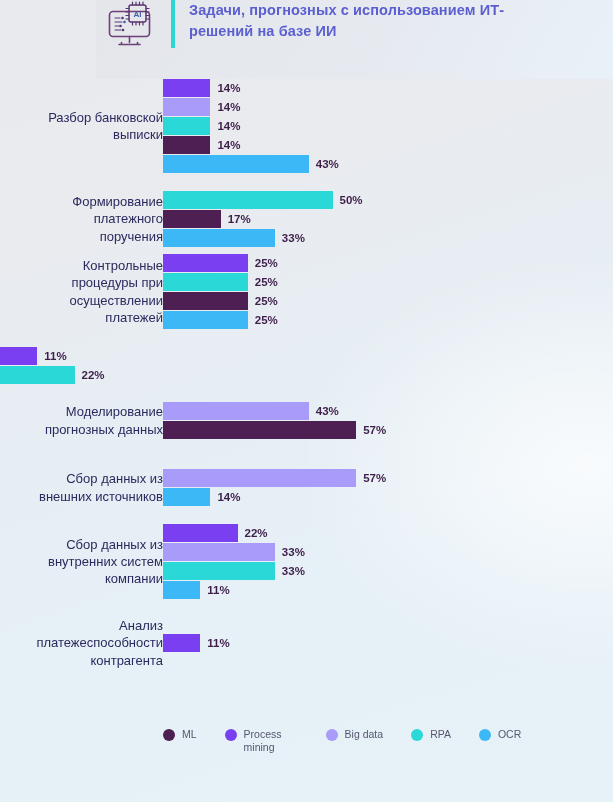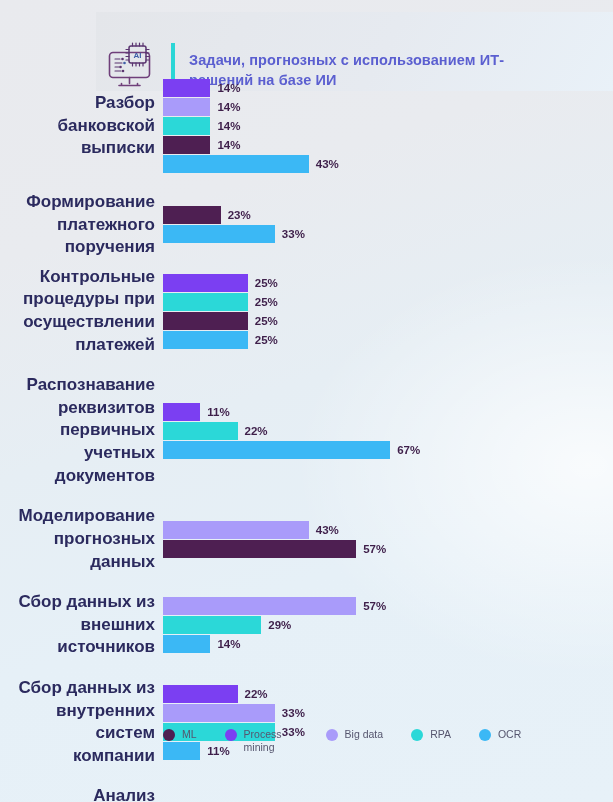--- a/index.html
+++ b/index.html
@@ -21,26 +21,26 @@
     box-sizing: border-box;
     background:
       radial-gradient(ellipse 420px 300px at 96% 58%, rgba(255,255,255,0.75) 0%, rgba(255,255,255,0) 70%),
       linear-gradient(162deg, #e9eaee 0%, #e9ebef 26%, #e6eef4 48%, #e6f0f7 68%, #e7f1f8 100%);
   }
 
   
   .header {
     position: absolute;
     left: 96px;
-    top: 12px;
+    top: 0;
     width: 517px;
     height: 79px;
     background: linear-gradient(120deg, #e4e6ea 0%, #e6eaf0 55%, #e9f1f8 100%);
     display: flex;
-    align-items: flex-end;
+    align-items: flex-start;
   }
   .header-icon {
     width: 54px;
     height: 50px;
     margin-left: 9px;
     flex: 0 0 auto;
     display: block;
   }
   .header-accent {
     width: 4px;
@@ -70,27 +70,25 @@
   .group {
     position: relative;
     width: 100%;
     box-sizing: border-box;
     display: flex;
     align-items: center;
   }
   .group-label {
     width: 163px;
     flex: 0 0 163px;
-    padding-right: 8px;
     box-sizing: border-box;
     text-align: right;
-    font-size: 17px;
+    font-size: 13px;
     line-height: 1.33;
     color: #2b2a5e;
-    font-weight: bold;
   }
   .group-bars {
     flex: 1 1 auto;
     display: flex;
     flex-direction: column;
     justify-content: center;
     text-align: center;
   }
   .bar-row {
     display: flex;
@@ -188,22 +186,26 @@
           <div class="bar-row">
             <div class="bar" style="width: 145.77px; background: rgb(59, 184, 245);"></div>
             <span class="bar-value">43%</span>
           </div>
         </div>
       </div>
       <div class="group" style="margin-bottom: 4px;">
         <div class="group-label">Формирование<br>платежного<br>поручения</div>
         <div class="group-bars">
           <div class="bar-row">
+            <div class="bar" style="width: 169.5px; background: rgb(43, 216, 216);"></div>
+            <span class="bar-value">50%</span>
+          </div>
+          <div class="bar-row">
             <div class="bar" style="width: 57.63px; background: rgb(78, 31, 82);"></div>
-            <span class="bar-value">23%</span>
+            <span class="bar-value">17%</span>
           </div>
           <div class="bar-row">
             <div class="bar" style="width: 111.87px; background: rgb(59, 184, 245);"></div>
             <span class="bar-value">33%</span>
           </div>
         </div>
       </div>
       <div class="group" style="margin-bottom: 18px; margin-top: 7px;">
         <div class="group-label">Контрольные<br>процедуры при<br>осуществлении<br>платежей</div>
         <div class="group-bars">
@@ -219,61 +221,52 @@
             <div class="bar" style="width: 84.75px; background: rgb(78, 31, 82);"></div>
             <span class="bar-value">25%</span>
           </div>
           <div class="bar-row">
             <div class="bar" style="width: 84.75px; background: rgb(59, 184, 245);"></div>
             <span class="bar-value">25%</span>
           </div>
         </div>
       </div>
       <div class="group" style="margin-bottom: 18px;">
-        <div class="group-label">Распознавание<br>реквизитов<br>первичных учетных<br>документов</div>
         <div class="group-bars">
           <div class="bar-row">
             <div class="bar" style="width: 37.29px; background: rgb(123, 63, 242);"></div>
             <span class="bar-value">11%</span>
           </div>
           <div class="bar-row">
             <div class="bar" style="width: 74.58px; background: rgb(43, 216, 216);"></div>
             <span class="bar-value">22%</span>
           </div>
-          <div class="bar-row">
-            <div class="bar" style="width: 227.13px; background: rgb(59, 184, 245);"></div>
-            <span class="bar-value">67%</span>
-          </div>
-        </div>
-      </div>
-      <div class="group" style="margin-bottom: 18px;">
+        </div>
+      </div>
+      <div class="group" style="margin-bottom: 30px;">
         <div class="group-label">Моделирование<br>прогнозных данных</div>
         <div class="group-bars">
           <div class="bar-row">
             <div class="bar" style="width: 145.77px; background: rgb(169, 155, 250);"></div>
             <span class="bar-value">43%</span>
           </div>
           <div class="bar-row">
             <div class="bar" style="width: 193.23px; background: rgb(78, 31, 82);"></div>
             <span class="bar-value">57%</span>
           </div>
         </div>
       </div>
       <div class="group" style="margin-bottom: 18px;">
         <div class="group-label">Сбор данных из<br>внешних источников</div>
         <div class="group-bars">
           <div class="bar-row">
             <div class="bar" style="width: 193.23px; background: rgb(169, 155, 250);"></div>
             <span class="bar-value">57%</span>
           </div>
           <div class="bar-row">
-            <div class="bar" style="width: 98.31px; background: rgb(43, 216, 216);"></div>
-            <span class="bar-value">29%</span>
-          </div>
-          <div class="bar-row">
             <div class="bar" style="width: 47.46px; background: rgb(59, 184, 245);"></div>
             <span class="bar-value">14%</span>
           </div>
         </div>
       </div>
       <div class="group" style="margin-bottom: 18px;">
         <div class="group-label">Сбор данных из<br>внутренних систем<br>компании</div>
         <div class="group-bars">
           <div class="bar-row">
             <div class="bar" style="width: 74.58px; background: rgb(123, 63, 242);"></div>

